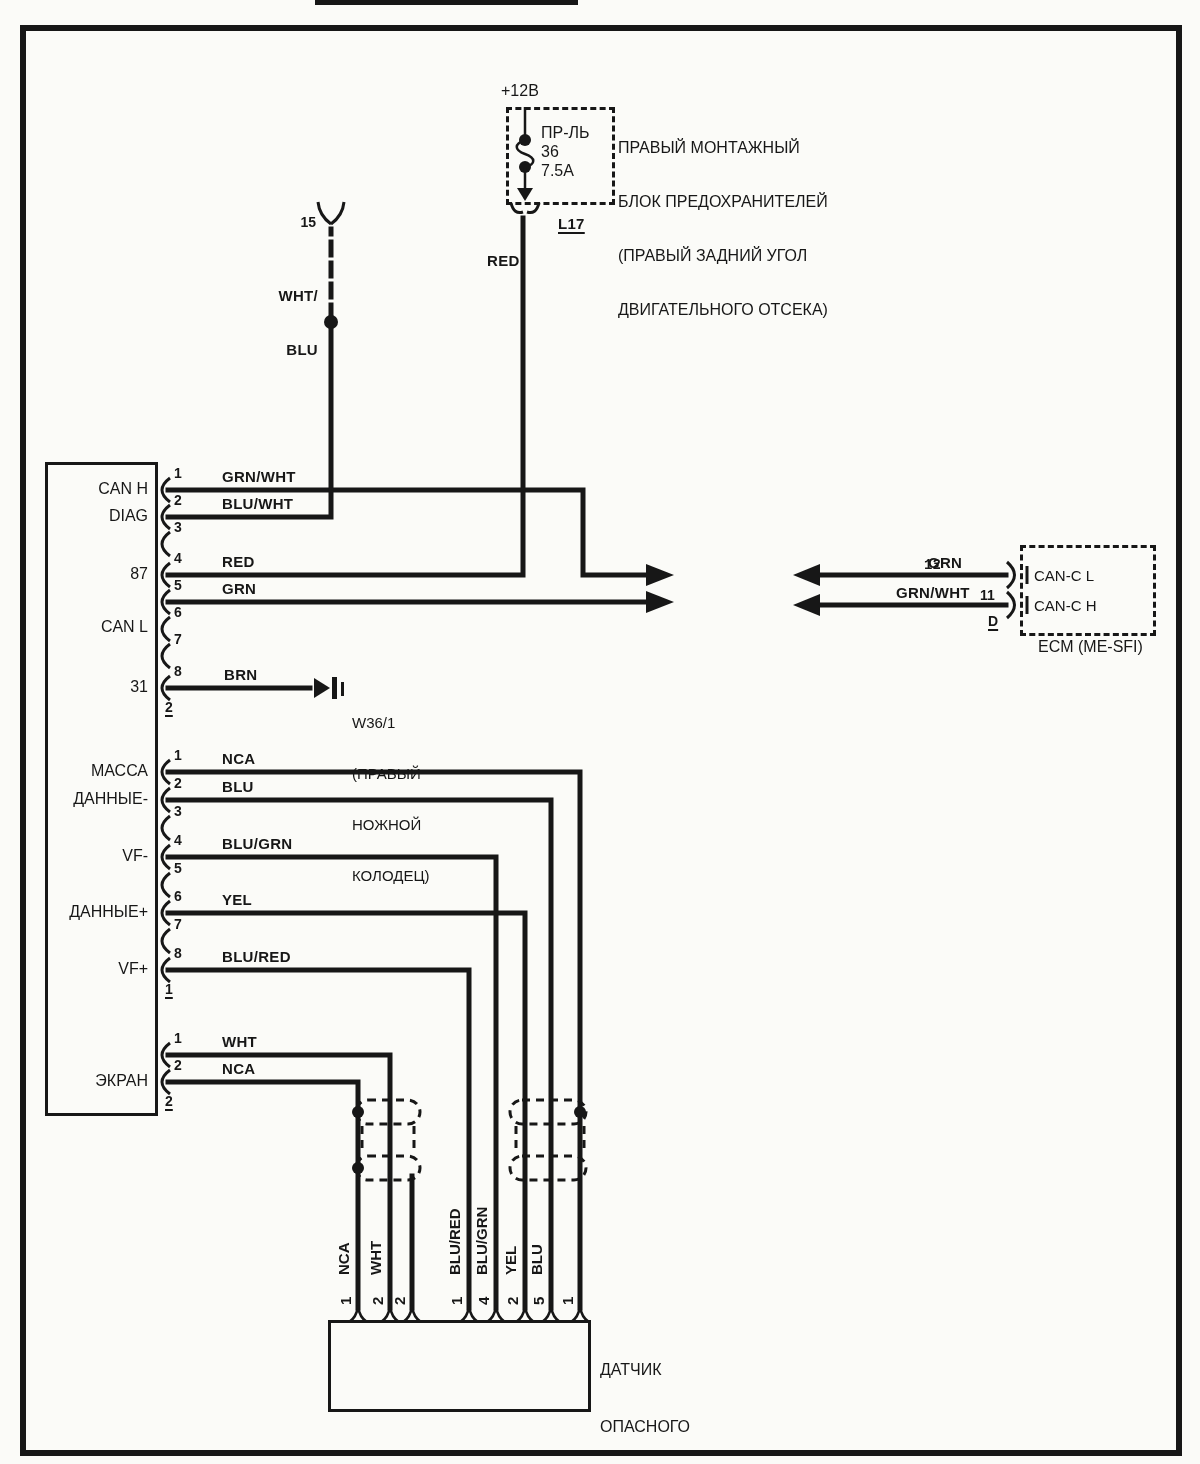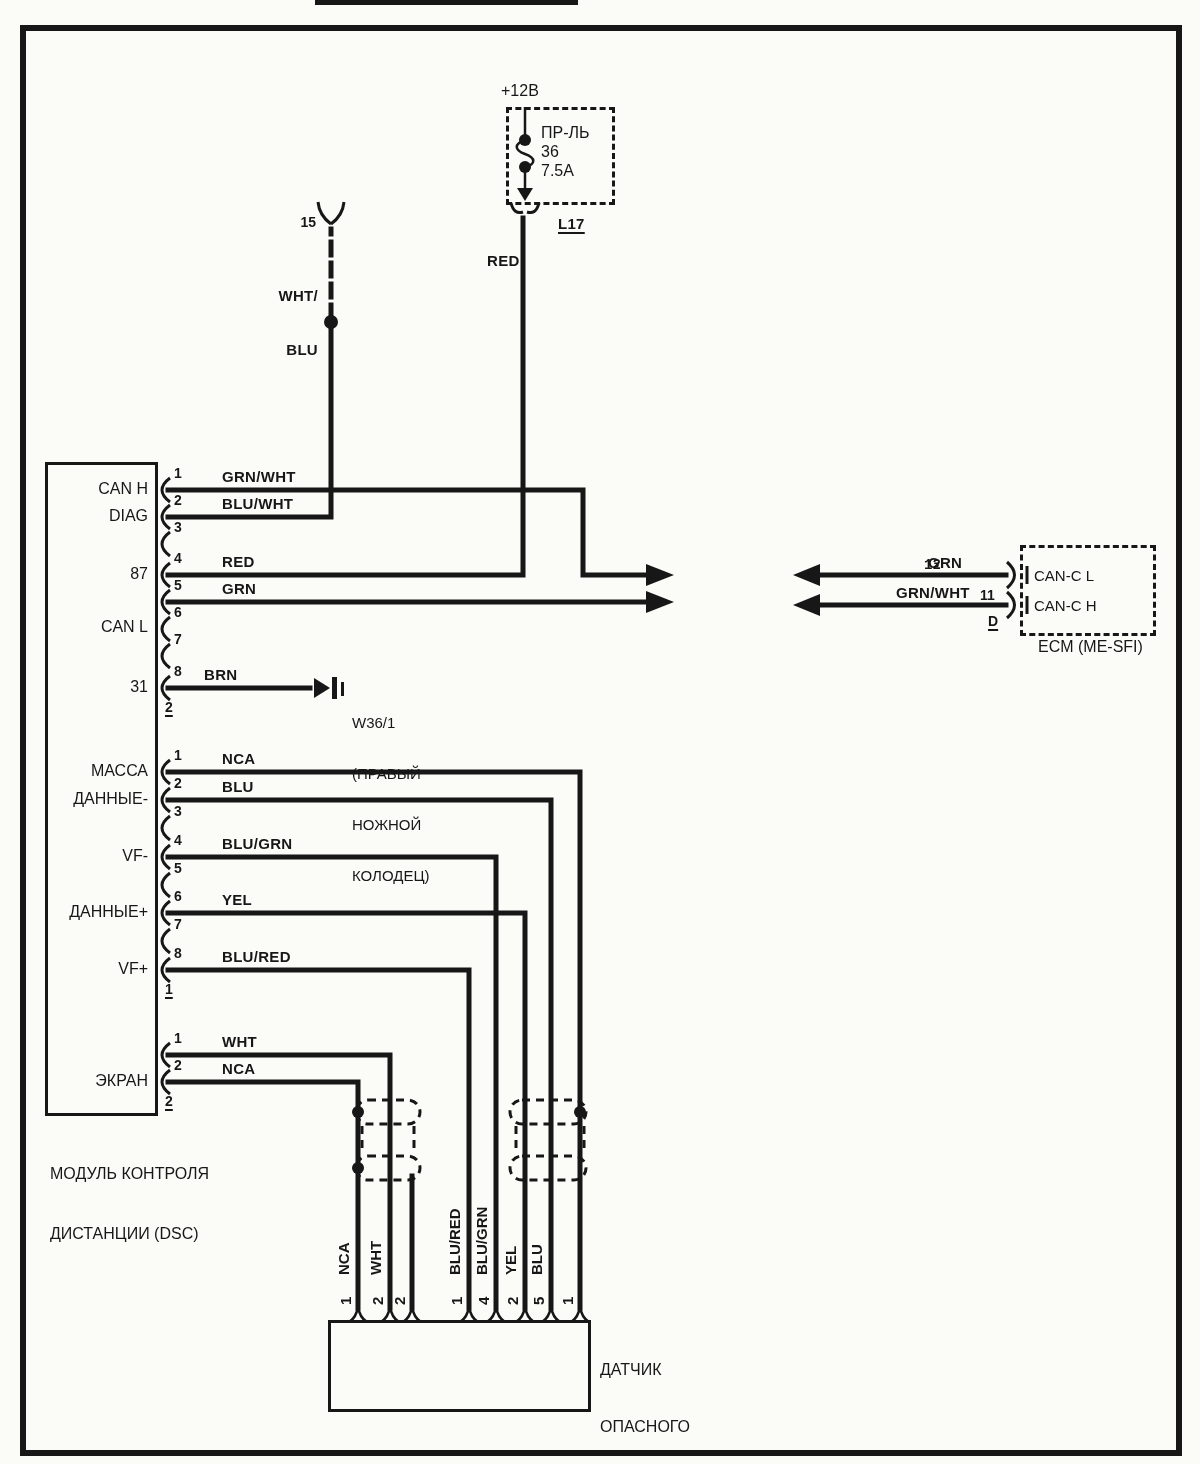--- a/index.html
+++ b/index.html
@@ -150,20 +150,26 @@
     <div>WHT/</div>
     <div>BLU</div>
   </div>
 
   <div class="t" style="left:501px;top:82px;">+12В</div>
   <div class="t" style="left:541px;top:124px;">ПР-ЛЬ</div>
   <div class="t" style="left:541px;top:143px;">36</div>
   <div class="t" style="left:541px;top:162px;">7.5А</div>
   <div class="t wire-label u" style="left:558px;top:215px;">L17</div>
   <div class="t wire-label" style="left:487px;top:252px;">RED</div>
+  <div class="t" style="left:618px;top:103px;">
+    <div>ПРАВЫЙ МОНТАЖНЫЙ</div>
+    <div>БЛОК ПРЕДОХРАНИТЕЛЕЙ</div>
+    <div>(ПРАВЫЙ ЗАДНИЙ УГОЛ</div>
+    <div>ДВИГАТЕЛЬНОГО ОТСЕКА)</div>
+  </div>
 
 
   <div class="t wire-label" style="left:928px;top:554px;">GRN</div>
   <div class="t num" style="left:924px;top:556px;font-family:Liberation Mono, monospace;">12</div>
   <div class="t wire-label" style="left:896px;top:584px;">GRN/WHT</div>
   <div class="t num" style="left:980px;top:586px;">11</div>
   <div class="t num u" style="left:988px;top:612px;">D</div>
   <div class="t" style="left:1034px;top:567px;font-size:15px;">CAN-C L</div>
   <div class="t" style="left:1034px;top:597px;font-size:15px;">CAN-C H</div>
   <div class="t" style="left:1038px;top:638px;">ECM (ME-SFI)</div>
@@ -185,21 +191,21 @@
   <div class="t num" style="left:174px;top:662px;">8</div>
   <div class="t r" style="left:50px;top:480px;width:98px;">CAN H</div>
   <div class="t r" style="left:50px;top:507px;width:98px;">DIAG</div>
   <div class="t r" style="left:50px;top:565px;width:98px;">87</div>
   <div class="t r" style="left:50px;top:618px;width:98px;">CAN L</div>
   <div class="t r" style="left:50px;top:678px;width:98px;">31</div>
   <div class="t wire-label" style="left:222px;top:468px;">GRN/WHT</div>
   <div class="t wire-label" style="left:222px;top:495px;">BLU/WHT</div>
   <div class="t wire-label" style="left:222px;top:553px;">RED</div>
   <div class="t wire-label" style="left:222px;top:580px;">GRN</div>
-  <div class="t wire-label" style="left:204px;top:666px;">BRN</div>
+  <div class="t wire-label" style="left:224px;top:666px;">BRN</div>
   <div class="t num u" style="left:165px;top:698px;">2</div>
 
   <div class="t num" style="left:174px;top:746px;">1</div>
   <div class="t num" style="left:174px;top:774px;">2</div>
   <div class="t num" style="left:174px;top:802px;">3</div>
   <div class="t num" style="left:174px;top:831px;">4</div>
   <div class="t num" style="left:174px;top:859px;">5</div>
   <div class="t num" style="left:174px;top:887px;">6</div>
   <div class="t num" style="left:174px;top:915px;">7</div>
   <div class="t num" style="left:174px;top:944px;">8</div>
@@ -215,24 +221,20 @@
   <div class="t wire-label" style="left:222px;top:948px;">BLU/RED</div>
   <div class="t num u" style="left:165px;top:980px;">1</div>
 
   <div class="t num" style="left:174px;top:1029px;">1</div>
   <div class="t num" style="left:174px;top:1056px;">2</div>
   <div class="t r" style="left:40px;top:1072px;width:108px;">ЭКРАН</div>
   <div class="t wire-label" style="left:222px;top:1033px;">WHT</div>
   <div class="t wire-label" style="left:222px;top:1060px;">NCA</div>
   <div class="t num u" style="left:165px;top:1092px;">2</div>
 
-  <div class="t" style="left:50px;top:1124px;line-height:20px;">
-    <div>МОДУЛЬ КОНТРОЛЯ</div>
-    <div>ДИСТАНЦИИ (DSC)</div>
-  </div>
 
   <div class="v" style="left:299px;top:1219px;width:92px;height:20px;">NCA</div>
   <div class="v" style="left:331px;top:1219px;width:92px;height:20px;">WHT</div>
   <div class="v" style="left:410px;top:1219px;width:92px;height:20px;">BLU/RED</div>
   <div class="v" style="left:437px;top:1219px;width:92px;height:20px;">BLU/GRN</div>
   <div class="v" style="left:466px;top:1219px;width:92px;height:20px;">YEL</div>
   <div class="v" style="left:492px;top:1219px;width:92px;height:20px;">BLU</div>
 
   <div class="v num" style="left:335px;top:1287px;width:20px;height:16px;">1</div>
   <div class="v num" style="left:367px;top:1287px;width:20px;height:16px;">2</div>

